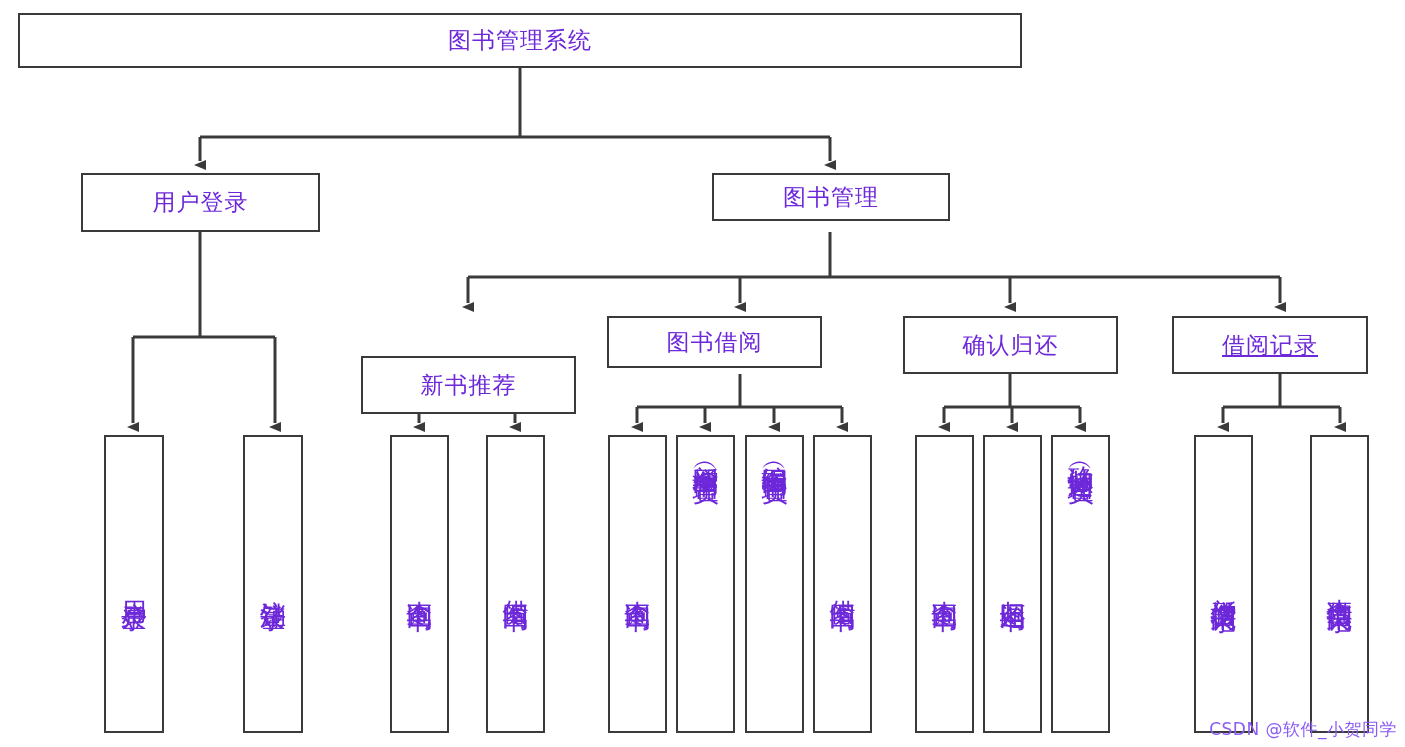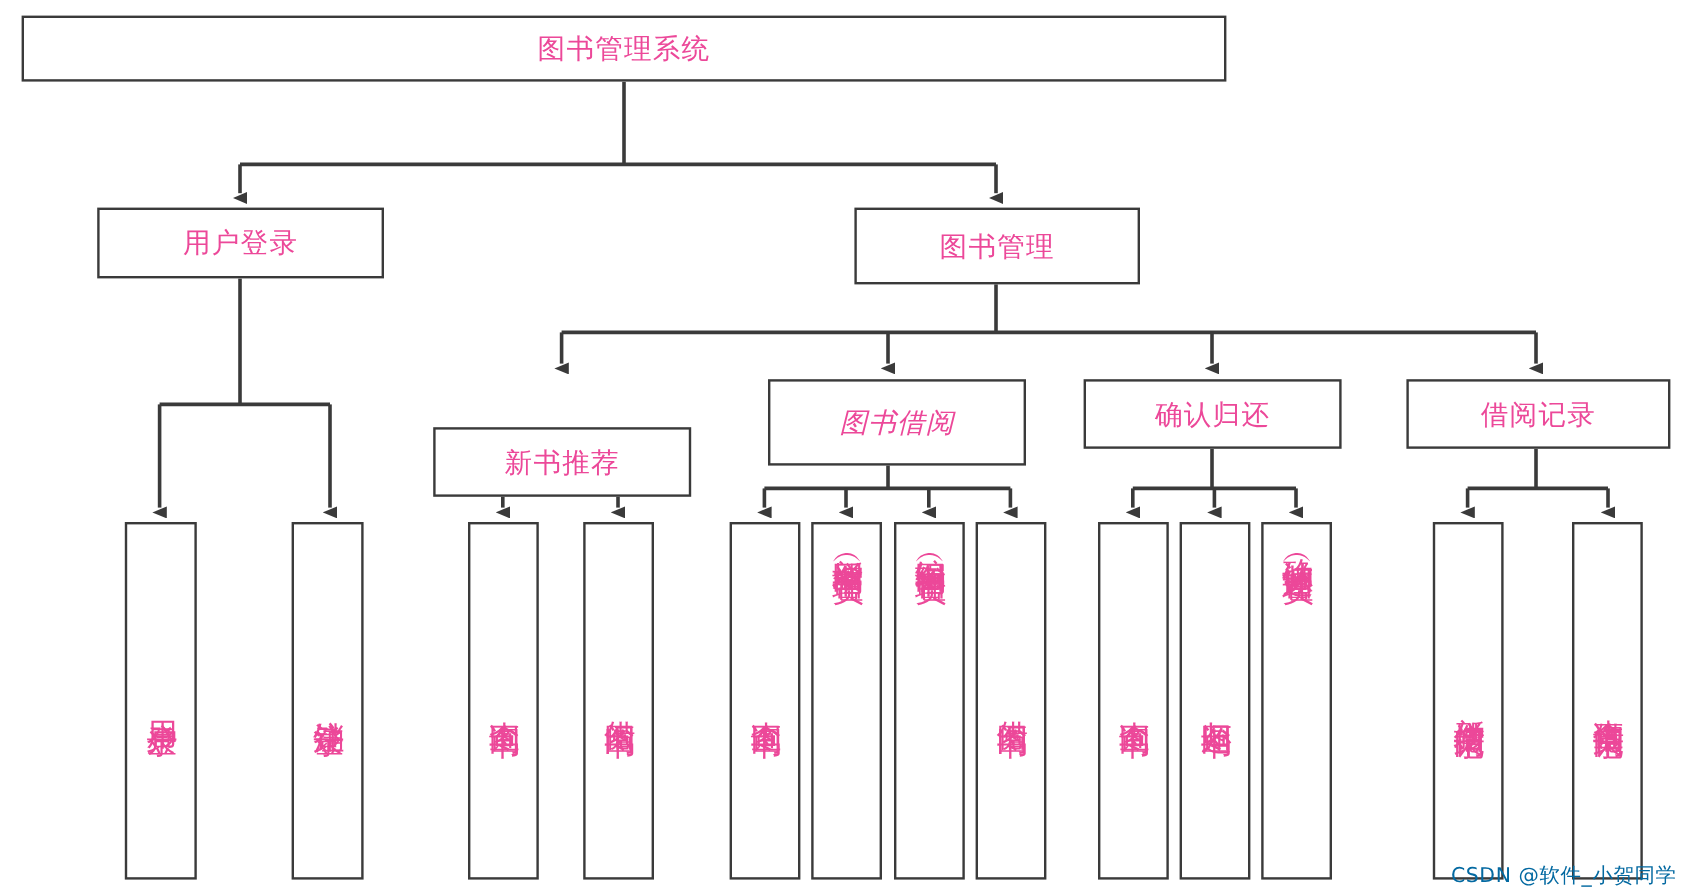--- a/index.html
+++ b/index.html
@@ -26,21 +26,21 @@
     pointer-events: none;
   }
   .node {
     position: absolute;
     box-sizing: border-box;
     background: #ffffff;
     border: 2px solid #3a3a3a;
     display: flex;
     align-items: center;
     justify-content: center;
-    color: #ec4899;
+    color: #6d28d9;
   }
   .node.horizontal {
     font-size: 23px;
     letter-spacing: 1px;
   }
   .node.vertical {
     align-items: flex-start;
     justify-content: center;
     padding-top: 8px;
   }
@@ -54,21 +54,21 @@
   }
   .node.vertical.centered {
     align-items: center;
     padding-top: 0;
   }
   .watermark {
     position: absolute;
     right: 8px;
     bottom: 6px;
     font-size: 17px;
-    color: #0369a1;
+    color: #8b5cf6;
     letter-spacing: 0.5px;
     white-space: nowrap;
   }
 </style>
 </head>
 <body>
 
 <div id="canvas">
 
   <svg id="edges" viewBox="0 0 1405 747" xmlns="http://www.w3.org/2000/svg">
@@ -124,34 +124,34 @@
     </g>
   </svg>
 
   <div class="node horizontal" style="left:18px; top:13px; width:1004px; height:55px;">
     <span>图书管理系统</span>
   </div>
 
   <div class="node horizontal" style="left:81px; top:173px; width:239px; height:59px;">
     <span>用户登录</span>
   </div>
-  <div class="node horizontal" style="left:712px; top:173px; width:238px; height:64px;">
+  <div class="node horizontal" style="left:712px; top:173px; width:238px; height:48px;">
     <span>图书管理</span>
   </div>
 
   <div class="node horizontal" style="left:361px; top:316px; width:215px; height:58px;margin-top:40px;">
     <span>新书推荐</span>
   </div>
-  <div class="node horizontal" style="left:640px; top:316px; width:215px; height:72px;font-style:italic;">
+  <div class="node horizontal" style="left:607px; top:316px; width:215px; height:52px;">
     <span>图书借阅</span>
   </div>
   <div class="node horizontal" style="left:903px; top:316px; width:215px; height:58px;">
     <span>确认归还</span>
   </div>
-  <div class="node horizontal" style="left:1172px; top:316px; width:220px; height:58px;">
+  <div class="node horizontal" style="left:1172px; top:316px; width:196px; height:58px;text-decoration:underline;">
     <span>借阅记录</span>
   </div>
 
   <div class="node vertical centered" style="left:104px; top:435px; width:60px; height:298px;">
     <span class="vlabel">用户登录</span>
   </div>
   <div class="node vertical centered" style="left:243px; top:435px; width:60px; height:298px;">
     <span class="vlabel">注销登录</span>
   </div>
 

